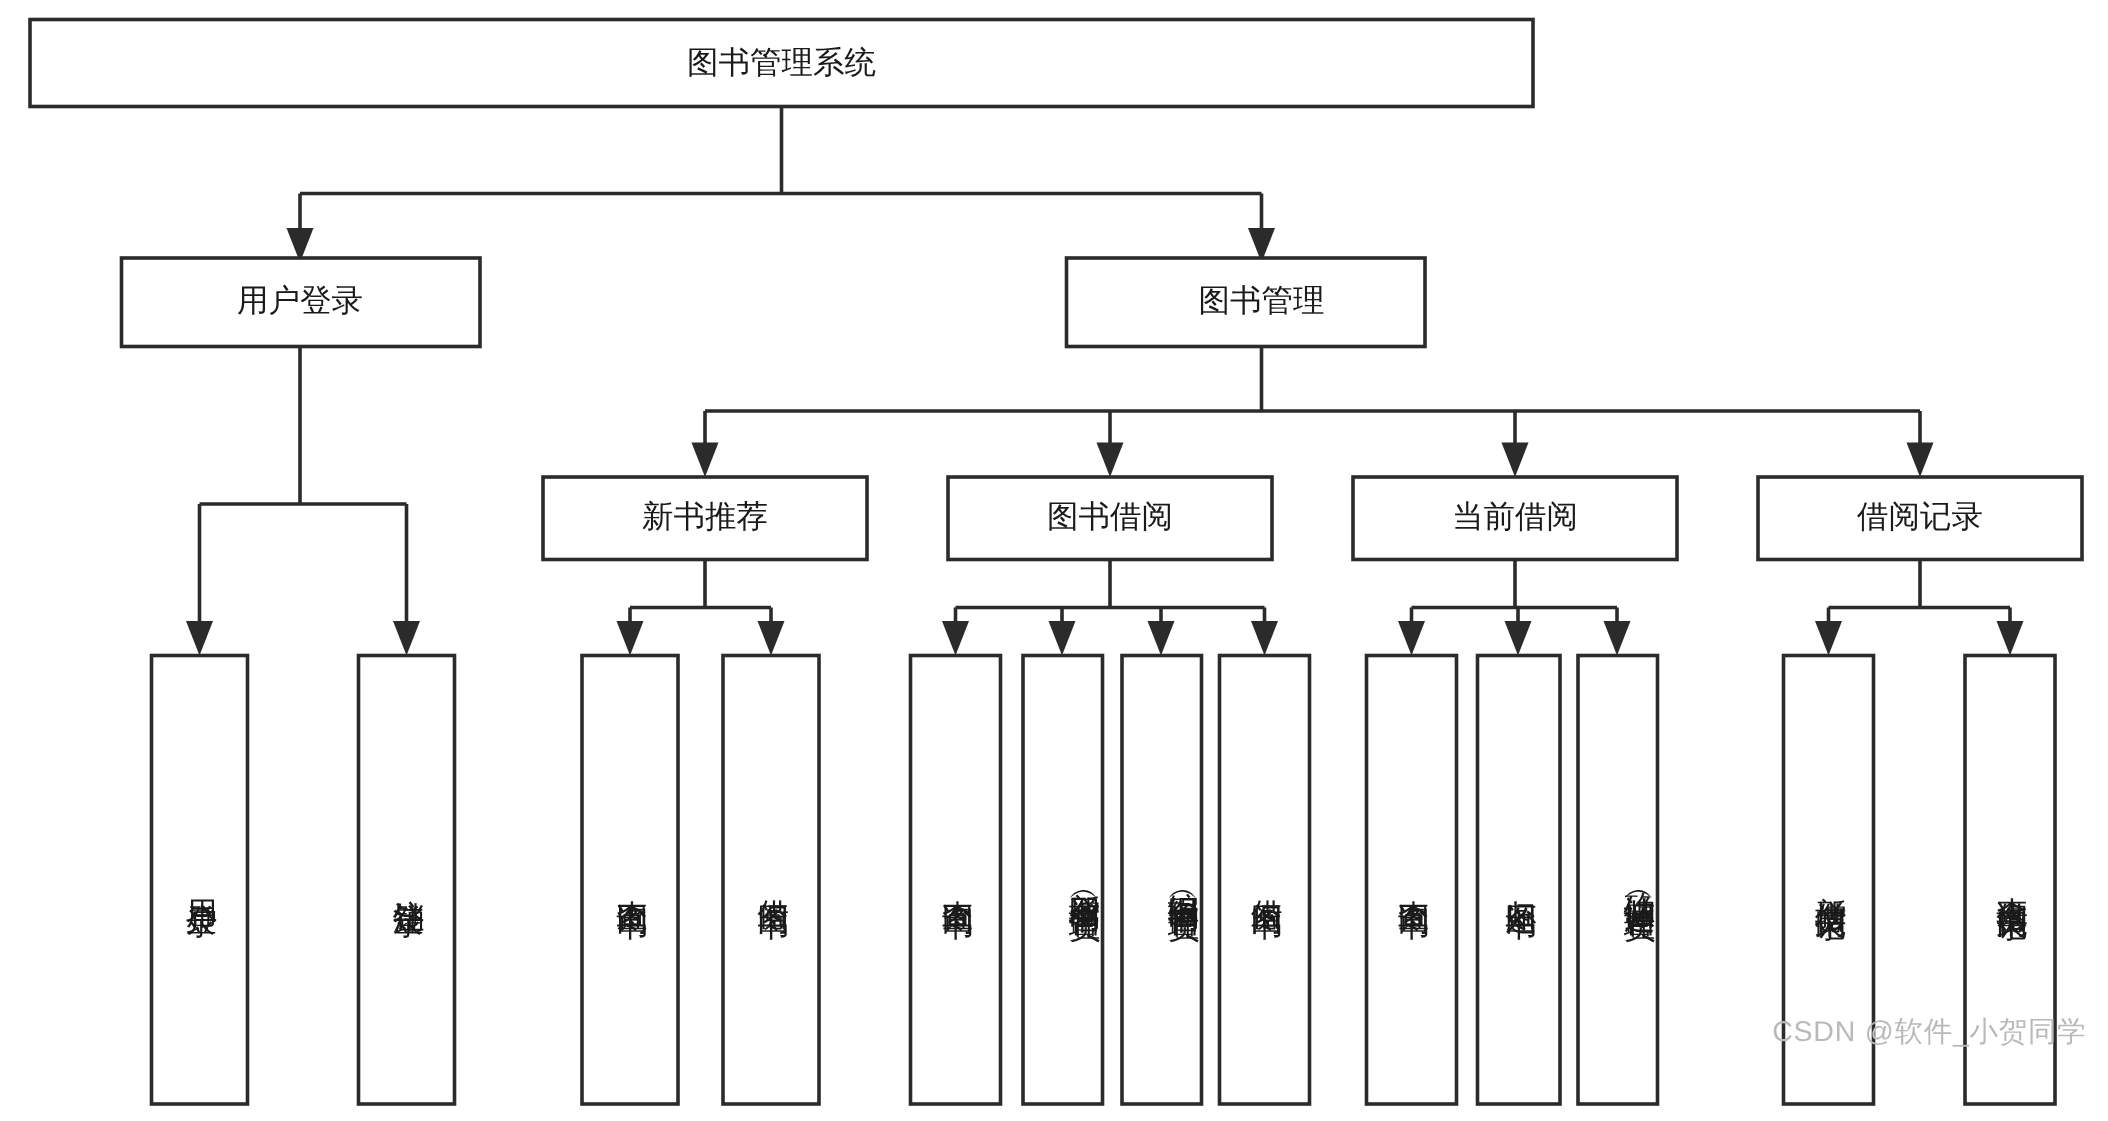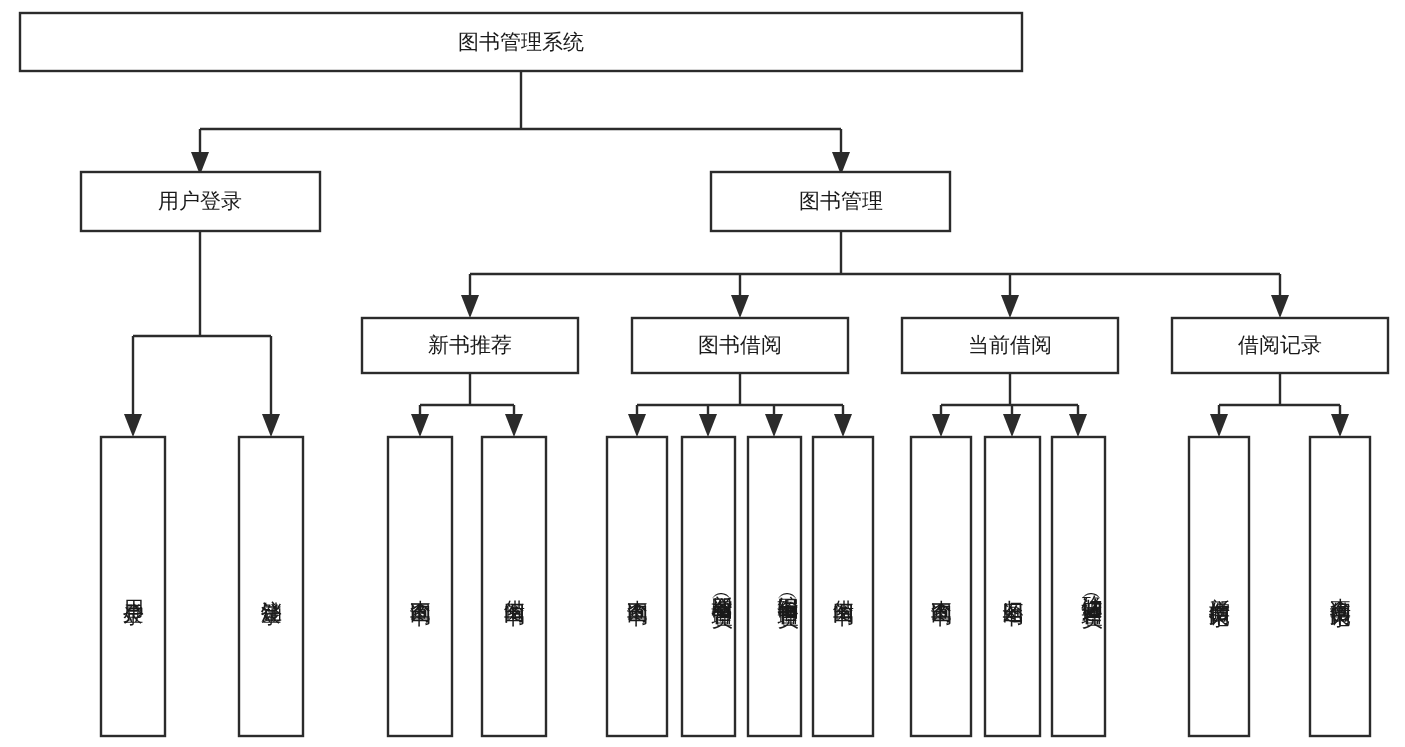--- a/index.html
+++ b/index.html
@@ -171,13 +171,14 @@
   <div class="node-label-v" style="left:748px; top:441px; width:53px; height:291px; align-items:flex-start;">编辑图书（管理员）</div>
   <div class="node-label-v" style="left:813px; top:437px; width:60px; height:299px;">借阅图书</div>
 
   <div class="node-label-v" style="left:911px; top:437px; width:60px; height:299px;">查询图书</div>
   <div class="node-label-v" style="left:985px; top:437px; width:55px; height:299px;">归还图书</div>
   <div class="node-label-v" style="left:1052px; top:441px; width:53px; height:291px; align-items:flex-start;">确认归还（管理员）</div>
 
   <div class="node-label-v" style="left:1189px; top:437px; width:60px; height:299px;">新增借阅记录</div>
   <div class="node-label-v" style="left:1310px; top:437px; width:60px; height:299px;">查询借阅记录</div>
 
+  <div class="watermark">CSDN @软件_小贺同学</div>
 </div>
 
 </body></html>

